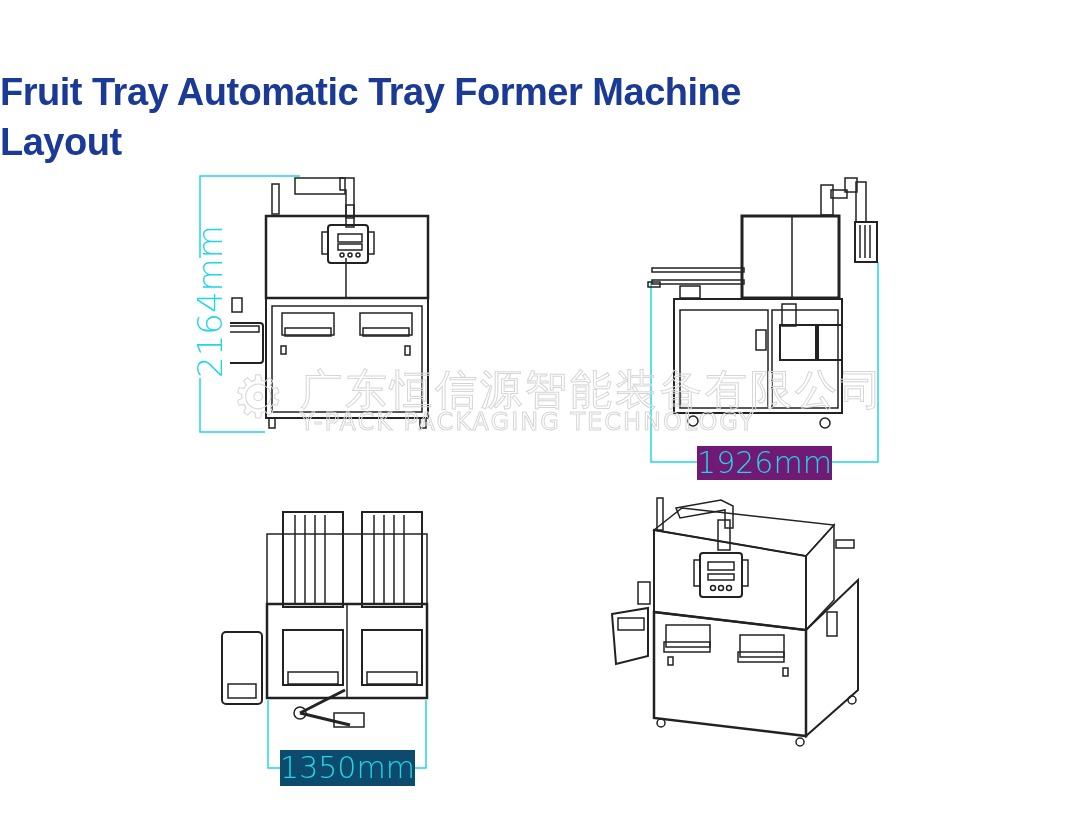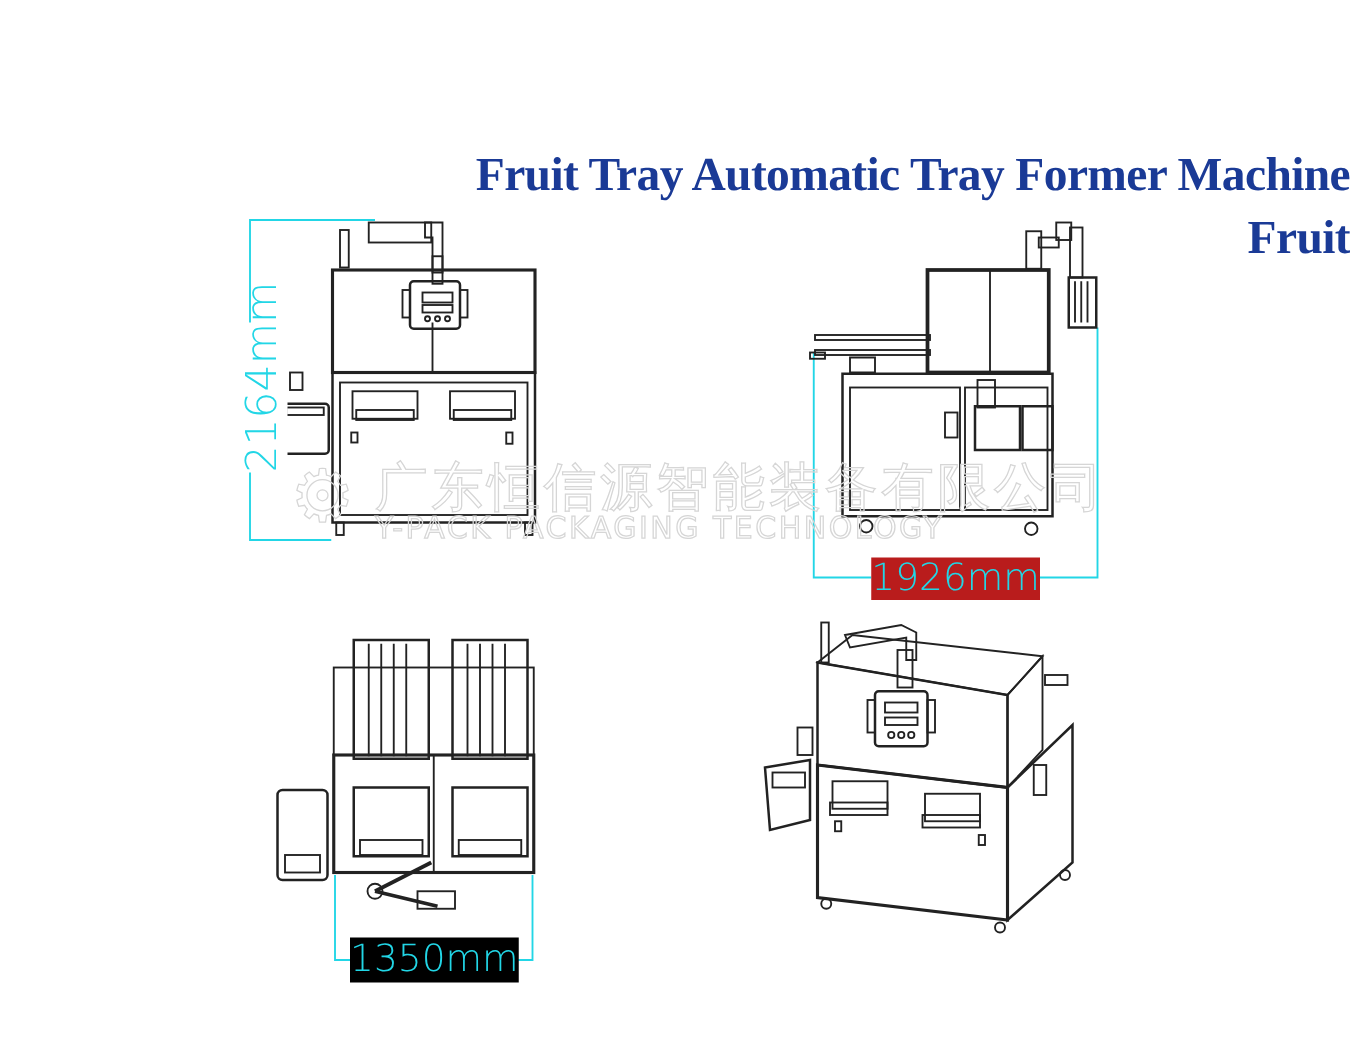--- a/index.html
+++ b/index.html
@@ -1,28 +1,28 @@
 <!DOCTYPE html>
 <html><head>
 <meta charset="utf-8">
 <style>
   html,body{margin:0;padding:0;background:#ffffff;}
   body{width:1080px;height:840px;position:relative;overflow:hidden;font-family:"DejaVu Sans",sans-serif;}
-  .title{position:absolute;left:0;width:1080px;text-align:right;color:#1a3a96;font-weight:900;font-family:Liberation Serif, serif;letter-spacing:-0.5px;margin-top:48px;}
+  .title{position:absolute;left:0;width:1080px;text-align:left;color:#1a3a96;font-weight:900;font-family:Liberation Sans, sans-serif;letter-spacing:-0.5px;}
   .t1{top:70px;font-size:38px;line-height:44px;}
   .t2{top:120px;font-size:38px;line-height:44px;}
   .dim{position:absolute;color:#22d6e6;font-family:"DejaVu Sans",sans-serif;font-weight:300;}
   svg{position:absolute;left:0;top:0;}
   .wm{position:absolute;color:transparent;-webkit-text-stroke:1px #d6d6d6;font-family:"DejaVu Sans",sans-serif;white-space:nowrap;}
 </style>
 </head>
 <body>
 
 <div class="title t1">Fruit Tray Automatic Tray Former Machine</div>
-<div class="title t2">Fruit</div>
+<div class="title t2">Layout</div>
 
 <svg width="1080" height="840" viewBox="0 0 1080 840">
 
   <g stroke="#222" fill="none" stroke-width="1.5">
 
     <polyline points="300,176 200,176 200,432 265,432" stroke="#22d6e6" stroke-width="1.5"></polyline>
 
     <rect x="272" y="184" width="7" height="30"></rect>
 
     <rect x="295" y="178" width="50" height="16"></rect>
@@ -161,18 +161,18 @@
     <circle cx="800" cy="742" r="4"></circle>
     <circle cx="852" cy="700" r="4"></circle>
 
     <rect x="638" y="582" width="12" height="22"></rect>
     <polygon points="612,614 648,608 648,656 616,664" stroke-width="2"></polygon>
     <rect x="618" y="618" width="26" height="12"></rect>
   </g>
 </svg>
 
 <div class="dim" style="left:150px;top:298px;width:120px;height:40px;font-size:34px;line-height:40px;transform:rotate(-90deg);transform-origin:center;text-align:center;background:#fff;">2164mm</div>
-<div class="dim" style="left:697px;top:446px;width:135px;font-size:30px;line-height:34px;text-align:center;background:#b91c1c;">1926mm</div>
-<div class="dim" style="left:280px;top:750px;width:135px;font-size:30px;line-height:36px;text-align:center;background:#000000;">1350mm</div>
+<div class="dim" style="left:697px;top:446px;width:135px;font-size:30px;line-height:34px;text-align:center;background:#701a75;">1926mm</div>
+<div class="dim" style="left:280px;top:750px;width:135px;font-size:30px;line-height:36px;text-align:center;background:#0c4a6e;">1350mm</div>
 
 <div class="wm" style="left:300px;top:362px;font-size:42px;letter-spacing:3px;text-align:right;">广东恒信源智能装备有限公司</div>
 <div class="wm" style="left:300px;top:408px;font-size:24px;letter-spacing:2px;">Y-PACK PACKAGING TECHNOLOGY</div>
 <div class="wm" style="left:232px;top:368px;font-size:58px;line-height:58px;">⚙</div>
 
 </body></html>

